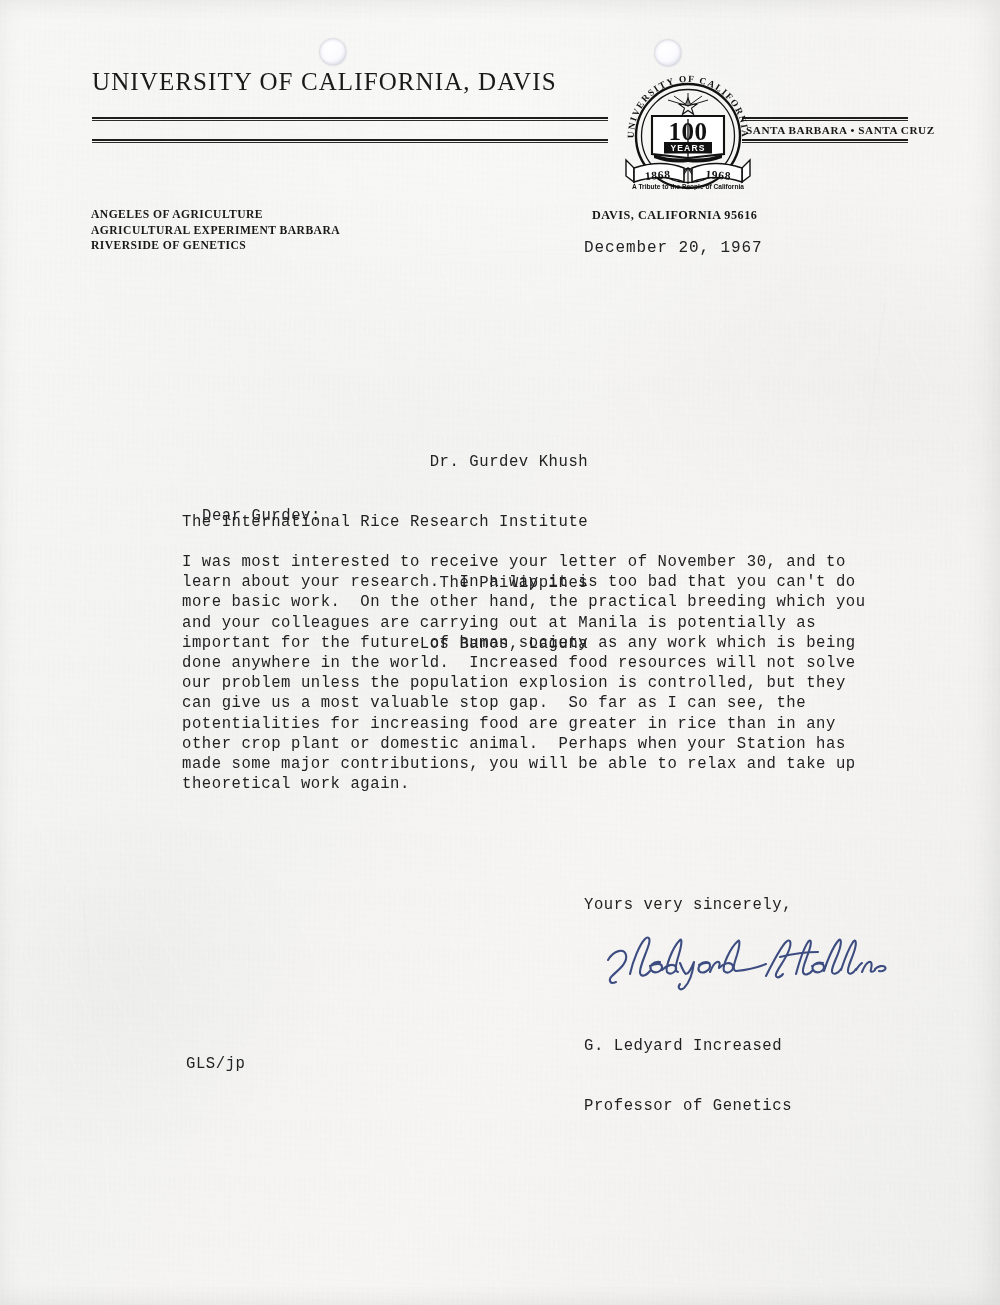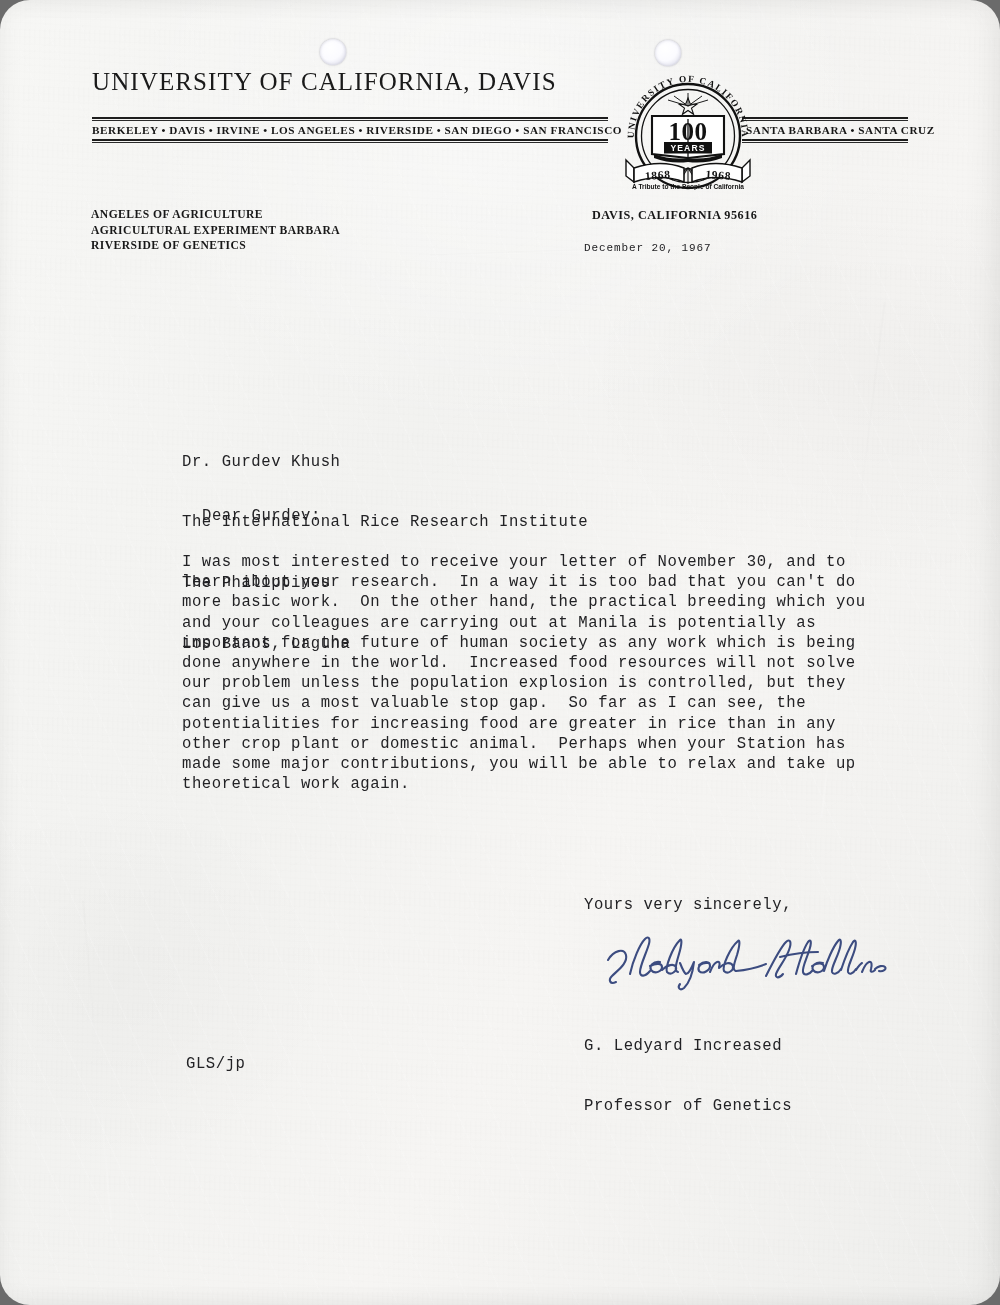--- a/index.html
+++ b/index.html
@@ -14,21 +14,20 @@
     height: 1305px;
     margin: 0 auto;
     background:
       radial-gradient(ellipse 420px 300px at 870px 380px, rgba(0,0,0,0.022), rgba(0,0,0,0) 70%),
       radial-gradient(ellipse 300px 260px at 120px 980px, rgba(0,0,0,0.018), rgba(0,0,0,0) 72%),
       radial-gradient(ellipse 500px 420px at 500px 120px, rgba(255,255,255,0.5), rgba(255,255,255,0) 75%),
       linear-gradient(118deg, #f7f7f5 0%, #f2f2f0 38%, #f6f5f3 62%, #eeeeec 100%);
     overflow: hidden;
     font-family: "Liberation Serif", serif;
     color: #1b1b1b;
-    border-radius: 30px;
   }
   
   .texture {
     position: absolute;
     inset: 0;
     pointer-events: none;
     opacity: .55;
     background:
       repeating-linear-gradient(91deg, rgba(0,0,0,0.014) 0px, rgba(0,0,0,0) 2px, rgba(0,0,0,0) 5px),
       repeating-linear-gradient(3deg, rgba(0,0,0,0.010) 0px, rgba(0,0,0,0) 3px, rgba(0,0,0,0) 7px),
@@ -121,27 +120,28 @@
     font-family: "Liberation Mono", "DejaVu Sans Mono", monospace;
     color: #222225;
     font-size: 15.6px;
     letter-spacing: 0.55px;
     line-height: 20.2px;
     white-space: pre;
   }
   .date {
     position: absolute;
     left: 584px; top: 238px;
-    font-size: 11px;
+    font-size: 16px;
     letter-spacing: 0.9px;
   }
   .addressee {
     position: absolute;
     left: 182px; top: 411px;
     line-height: 20.3px;
+    text-align: right;
   }
   .salutation {
     position: absolute;
     left: 182px; top: 506px; margin-left: 20px;
   }
   .para1 {
     position: absolute;
     left: 182px; top: 552px;
   }
   .para2 {
@@ -187,21 +187,20 @@
   <div class="rule" style="left:92px; top:117px; width:516px;"></div>
   <div class="rule thin" style="left:92px; top:120px; width:516px;"></div>
   <div class="rule" style="left:92px; top:139px; width:516px;"></div>
   <div class="rule thin" style="left:92px; top:142px; width:516px;"></div>
 
   <div class="rule" style="left:742px; top:117px; width:166px;"></div>
   <div class="rule thin" style="left:742px; top:120px; width:166px;"></div>
   <div class="rule" style="left:742px; top:139px; width:166px;"></div>
   <div class="rule thin" style="left:742px; top:142px; width:166px;"></div>
 
-  <div class="campus-left">BERKELEY • DAVIS • IRVINE • LOS ANGELES • RIVERSIDE • SAN DIEGO • SAN FRANCISCO</div>
   <div class="campus-right">SANTA BARBARA • SANTA CRUZ</div>
 
   <div class="seal">
     <svg width="152" height="118" viewBox="0 0 152 118" xmlns="http://www.w3.org/2000/svg">
       <defs>
         <path id="arcTop" d="M 22,64 A 54,54 0 0 1 130,64"></path>
       </defs>
 
       <circle cx="76" cy="64" r="52" fill="none" stroke="#111" stroke-width="2.4"></circle>
       <circle cx="76" cy="64" r="46.5" fill="none" stroke="#111" stroke-width="1.3"></circle>

